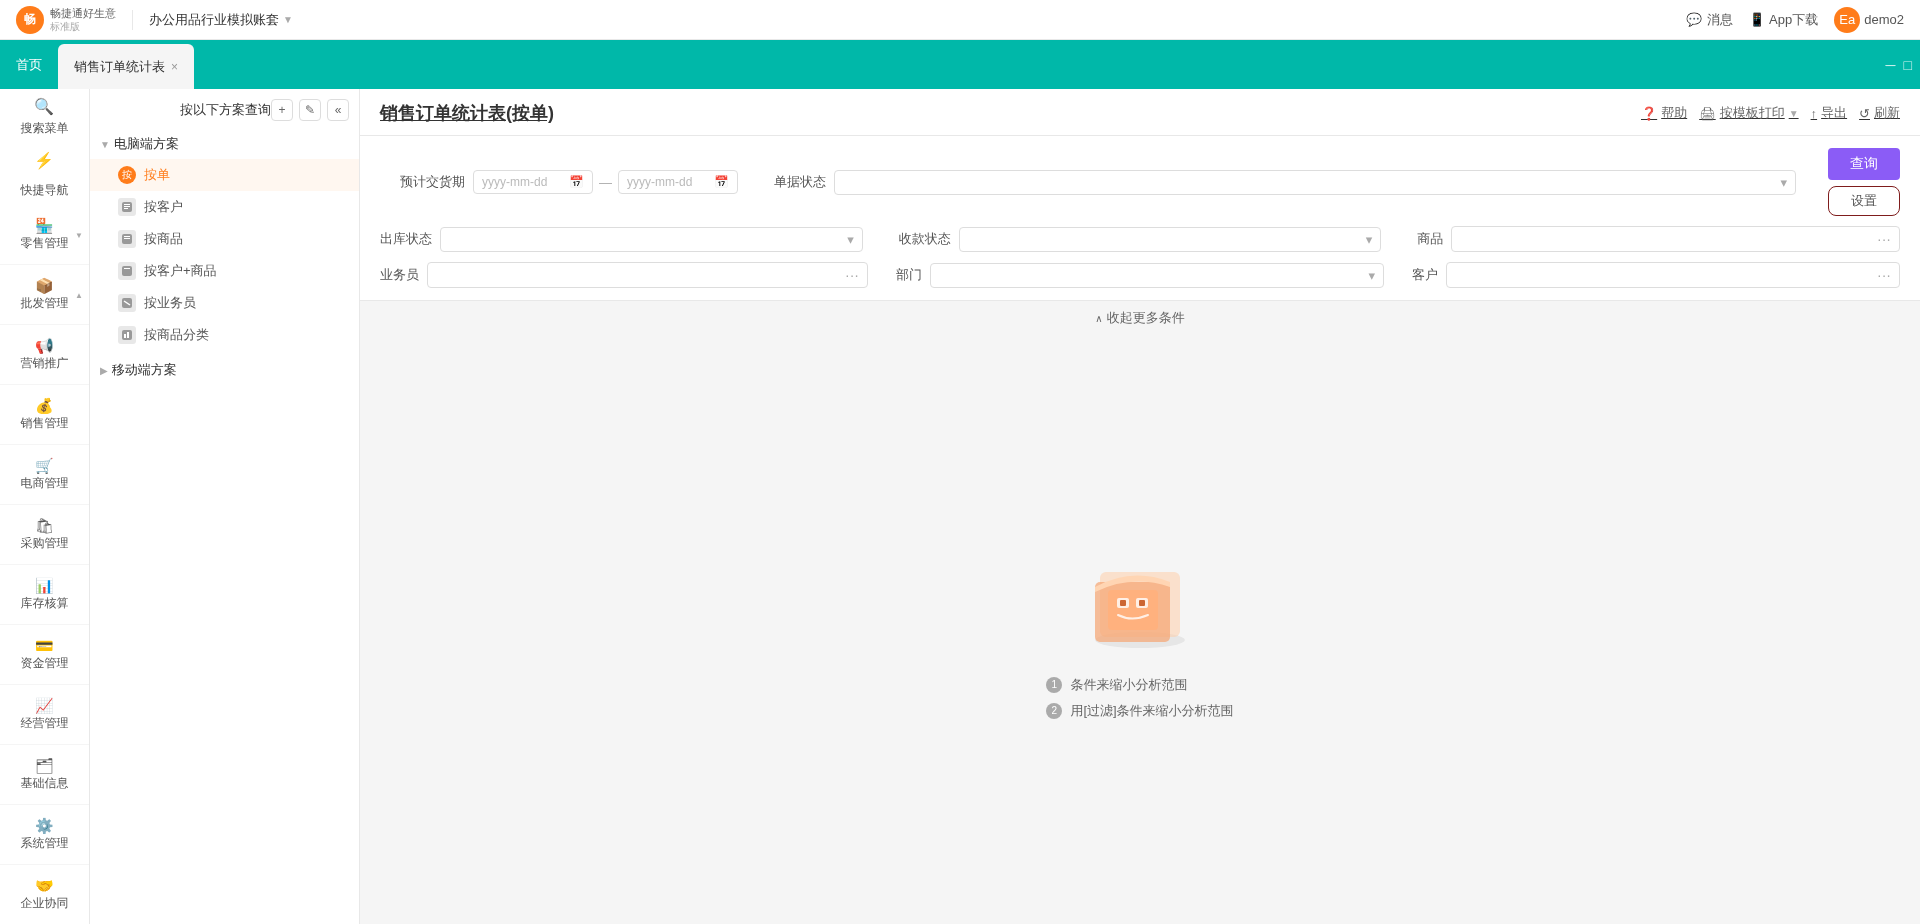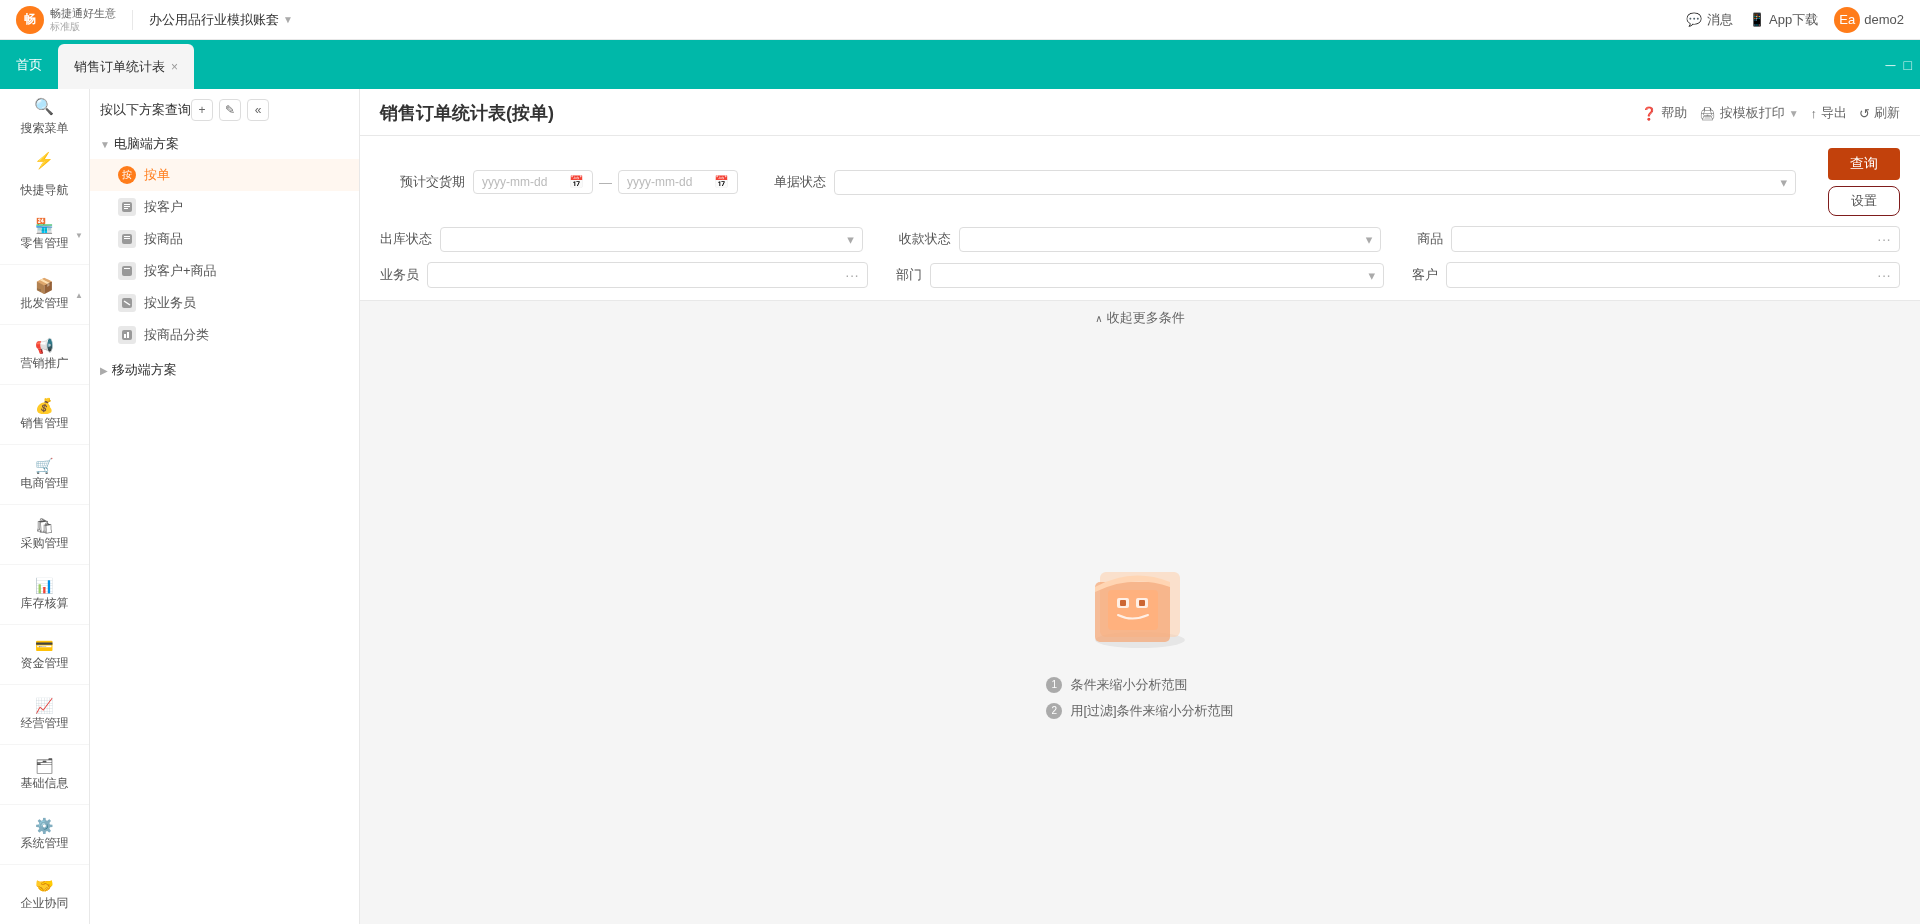--- a/index.html
+++ b/index.html
@@ -37,39 +37,39 @@
     .sidebar-menu { flex: 1; overflow-y: auto; }
     .sidebar-menu-item { display: flex; flex-direction: column; align-items: center; padding: 12px 6px; cursor: pointer; font-size: 12px; color: #555; border-bottom: 1px solid #f5f5f5; position: relative; }
     .sidebar-menu-item.has-sub::after { content: '▲'; font-size: 8px; color: #aaa; position: absolute; right: 6px; top: 50%; transform: translateY(-50%); }
     .sidebar-menu-item.has-sub-down::after { content: '▼'; font-size: 8px; color: #aaa; position: absolute; right: 6px; top: 50%; transform: translateY(-50%); }
 
     
     .content-area { flex: 1; display: flex; overflow: hidden; }
 
     
     .left-panel { width: 270px; background: #fff; border-right: 1px solid #e8e8e8; padding: 10px 0; flex-shrink: 0; overflow-y: auto; }
-    .left-panel-header { display: flex; align-items: center; justify-content: flex-start; padding: 0 10px 8px; }
+    .left-panel-header { display: flex; align-items: center; justify-content: flex-end; padding: 0 10px 8px; }
     .left-panel-title { font-size: 13px; color: #333; font-weight: 500; }
     .left-panel-actions { display: flex; gap: 6px; }
     .panel-action-btn { width: 22px; height: 22px; border: 1px solid #ddd; border-radius: 4px; display: flex; align-items: center; justify-content: center; cursor: pointer; font-size: 12px; color: #666; }
     .scheme-group { margin-bottom: 4px; }
     .scheme-group-header { display: flex; align-items: center; padding: 6px 10px; font-size: 13px; color: #333; cursor: pointer; gap: 4px; }
     .scheme-group-arrow { color: #aaa; font-size: 10px; }
     .scheme-item { display: flex; align-items: center; padding: 7px 10px 7px 28px; font-size: 13px; color: #555; cursor: pointer; gap: 8px; }
     .scheme-item.active { background: #fff7f0; }
     .scheme-item.active .scheme-item-label { color: #ff7c1a; }
     .scheme-item-icon { width: 18px; height: 18px; border-radius: 50%; background: #ff7c1a; display: flex; align-items: center; justify-content: center; color: #fff; font-size: 10px; flex-shrink: 0; }
     .scheme-item-icon-square { width: 18px; height: 18px; border-radius: 3px; background: #e8e8e8; display: flex; align-items: center; justify-content: center; color: #666; font-size: 10px; flex-shrink: 0; }
 
     
     .main-panel { flex: 1; display: flex; flex-direction: column; overflow: hidden; }
 
     
     .page-header { background: #fff; padding: 12px 20px 0; border-bottom: 1px solid #e8e8e8; flex-shrink: 0; }
-    .page-title-row { display: flex; align-items: center; justify-content: space-between; padding-bottom: 10px; }
+    .page-title-row { display: flex; align-items: center; justify-content: space-between; padding-bottom: 10px; text-decoration: underline; }
     .page-title { font-size: 18px; font-weight: 600; color: #333; }
     .page-header-actions { display: flex; align-items: center; gap: 12px; font-size: 13px; color: #666; }
     .header-action-btn { display: flex; align-items: center; gap: 4px; cursor: pointer; color: #666; }
 
     
     .filter-area { background: #fff; padding: 12px 20px; border-bottom: 1px solid #e8e8e8; flex-shrink: 0; }
     .filter-row { display: flex; align-items: center; gap: 16px; margin-bottom: 10px; flex-wrap: wrap; }
     .filter-row:last-child { margin-bottom: 0; }
     .filter-group { display: flex; align-items: center; gap: 8px; }
     .filter-label { font-size: 13px; color: #555; white-space: nowrap; }
@@ -348,21 +348,21 @@
 
           <div class="filter-group" style="margin-left:20px;flex:1;">
             <span class="filter-label">单据状态</span>
             <div class="filter-select filter-select-wide" style="flex:1;">
               <span class="filter-select-placeholder"></span>
               <span style="color:#aaa;">▾</span>
             </div>
           </div>
 
           <div class="right-action-panel" style="margin-left:16px;">
-            <button class="query-btn" style="background:#c2410c;color:#fff;border:none;border-radius:4px;padding:7px 22px;font-size:14px;cursor:pointer;">查询</button>
+            <button class="query-btn" style="background:#8b5cf6;color:#fff;border:none;border-radius:4px;padding:7px 22px;font-size:14px;cursor:pointer;">查询</button>
             <button class="setting-btn" style="background:#fff;color:#555;border:1px solid #7f1d1d;border-radius:8px;padding:5px 12px;font-size:13px;cursor:pointer;">设置</button>
           </div>
         </div>
 
         <div class="filter-row" style="margin-top:8px;">
           <div class="filter-field">
             <span class="filter-label">出库状态</span>
             <div class="filter-select" style="flex:1;">
               <span class="filter-select-placeholder"></span>
               <span style="color:#aaa;">▾</span>

